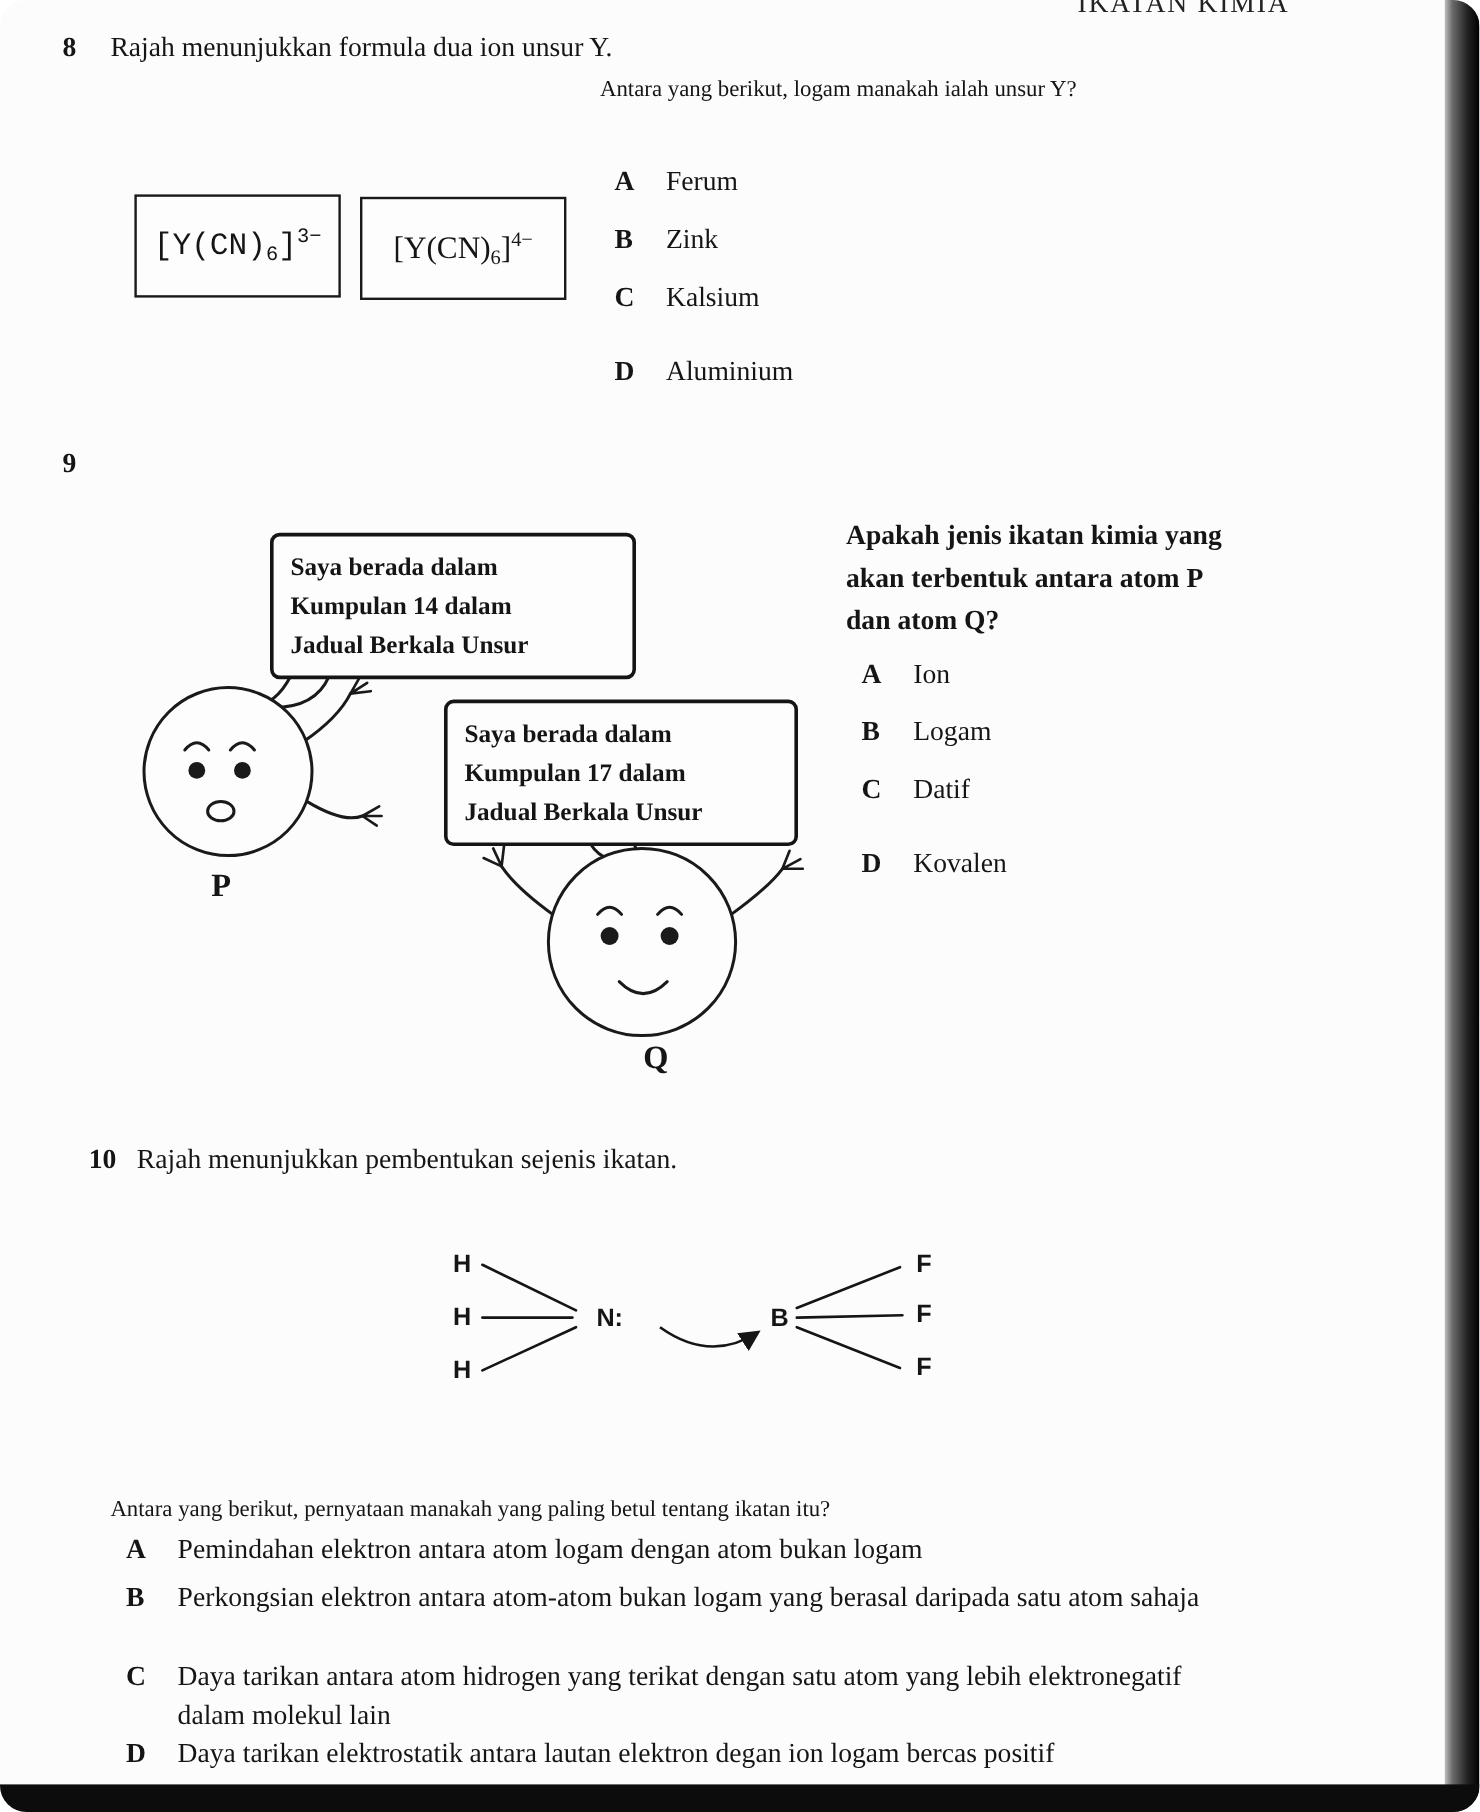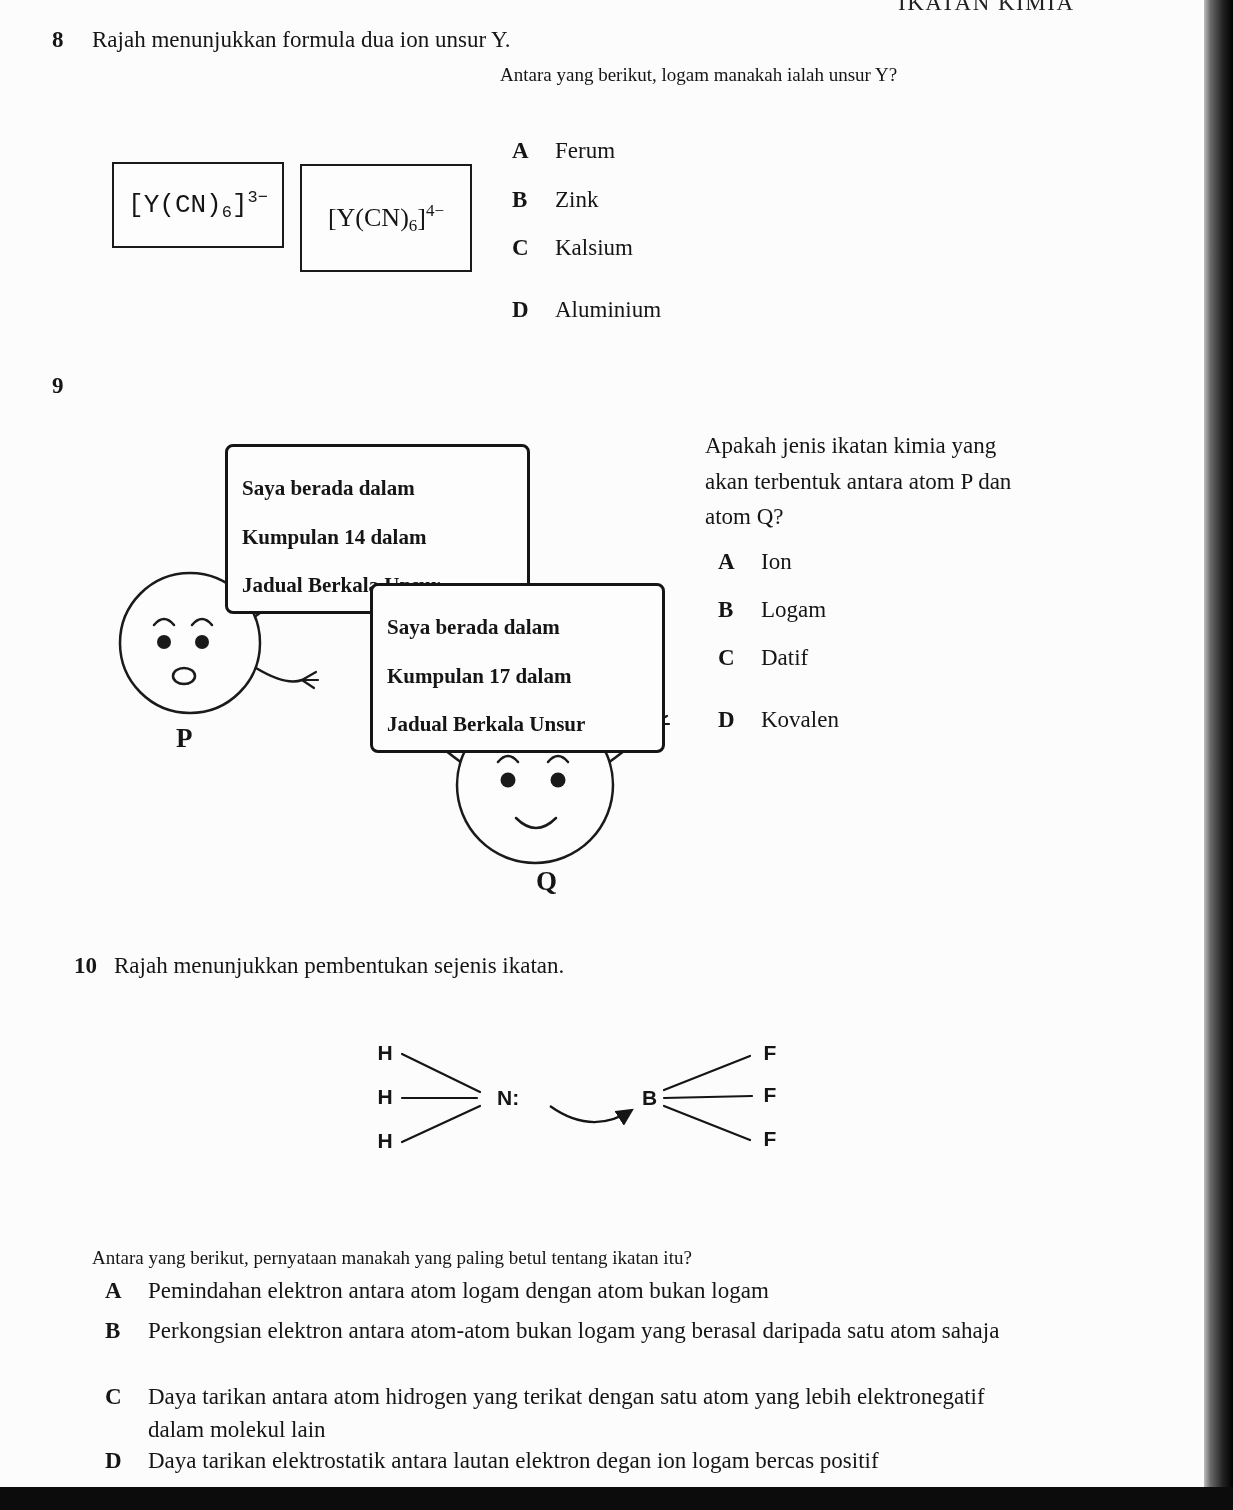--- a/index.html
+++ b/index.html
@@ -1,20 +1,20 @@
 <!DOCTYPE html>
 <html><head>
 <meta charset="utf-8">
 <style>
   * { margin:0; padding:0; box-sizing:border-box; }
   html,body { background:#ffffff; }
   .page {
     position:relative; width:1233px; height:1510px;
     background:#fcfcfc; overflow:hidden;
-    font-family:"Liberation Serif", serif; color:#151515;
+    font-family:"Liberation Serif", serif; color:#151515;border-radius:22px;
   }
 
   
   .edge-right { position:absolute; top:0; right:0; width:29px; height:100%;
     background:linear-gradient(90deg,#bdbdbd 0%,#6a6a6a 22%,#222 65%,#000 100%); }
   .edge-bottom { position:absolute; left:0; bottom:0; width:100%; height:23px; background:#0c0c0c; }
 
   .header-title { position:absolute; left:898px; top:-10px; font-size:23px; letter-spacing:1.5px; color:#222; }
 
   .qrow { position:absolute; display:flex; font-size:23px; line-height:1.4; }
@@ -30,24 +30,24 @@
 
   .opt-row { position:absolute; display:flex; font-size:23px; line-height:1.45; }
   .opt-letter { width:43px; flex:none; font-weight:700; }
   .opt-text { }
   .opt-text.wide { max-width:860px; }
 
   .figure { position:absolute; left:90px; top:428px; width:610px; height:475px; }
   .figure svg.scene { position:absolute; left:0; top:0; }
   .bubble { position:absolute; border:3px solid #151515; border-radius:8px; background:#fdfdfd;
     padding:9px 14px; font-weight:700; font-size:21px; line-height:1.55; }
-  .bubble span { display:block; white-space:nowrap;margin-top:16px; }
+  .bubble span { display:block; white-space:nowrap; }
   .atom-label { position:absolute; font-weight:700; font-size:27px; }
 
-  .q9-question { position:absolute; left:705px; top:428px; width:330px; font-size:23px; line-height:1.55; }
+  .q9-question { position:absolute; left:705px; top:428px; width:330px; font-size:23px; line-height:1.55;font-weight:bold; }
 
   .bond-diagram { position:absolute; left:352px; top:1022px; }
   .bond-diagram text { font-family:"Liberation Sans", sans-serif; font-weight:700; font-size:21px; fill:#151515; }
 </style>
 </head>
 <body>
 
 <div class="page">
 
   <div class="header-title">IKATAN KIMIA</div>
@@ -55,21 +55,21 @@
   <div class="qrow" style="left:52px; top:24px; width:900px;">
     <span class="qnum">8</span>
     <span class="qtext">Rajah menunjukkan formula dua ion unsur Y.</span>
   </div>
 
   <div class="sub-question" style="left:500px; top:64px;">Antara yang berikut, logam manakah ialah unsur Y?</div>
 
   <div class="formula-box" style="left:112px; top:162px; width:172px; height:86px;font-family:Liberation Mono, monospace;">
     <span><span>[Y(CN)</span><sub>6</sub><span>]</span><sup>3−</sup></span>
   </div>
-  <div class="formula-box" style="left:300px; top:164px; width:172px; height:108px;">
+  <div class="formula-box" style="left:300px; top:164px; width:172px; height:86px;">
     <span><span>[Y(CN)</span><sub>6</sub><span>]</span><sup>4−</sup></span>
   </div>
 
   <div class="opt-row" style="left:512px; top:134px;">
     <span class="opt-letter">A</span>
     <span class="opt-text">Ferum</span>
   </div>
   <div class="opt-row" style="left:512px; top:183px;">
     <span class="opt-letter">B</span>
     <span class="opt-text">Zink</span>

